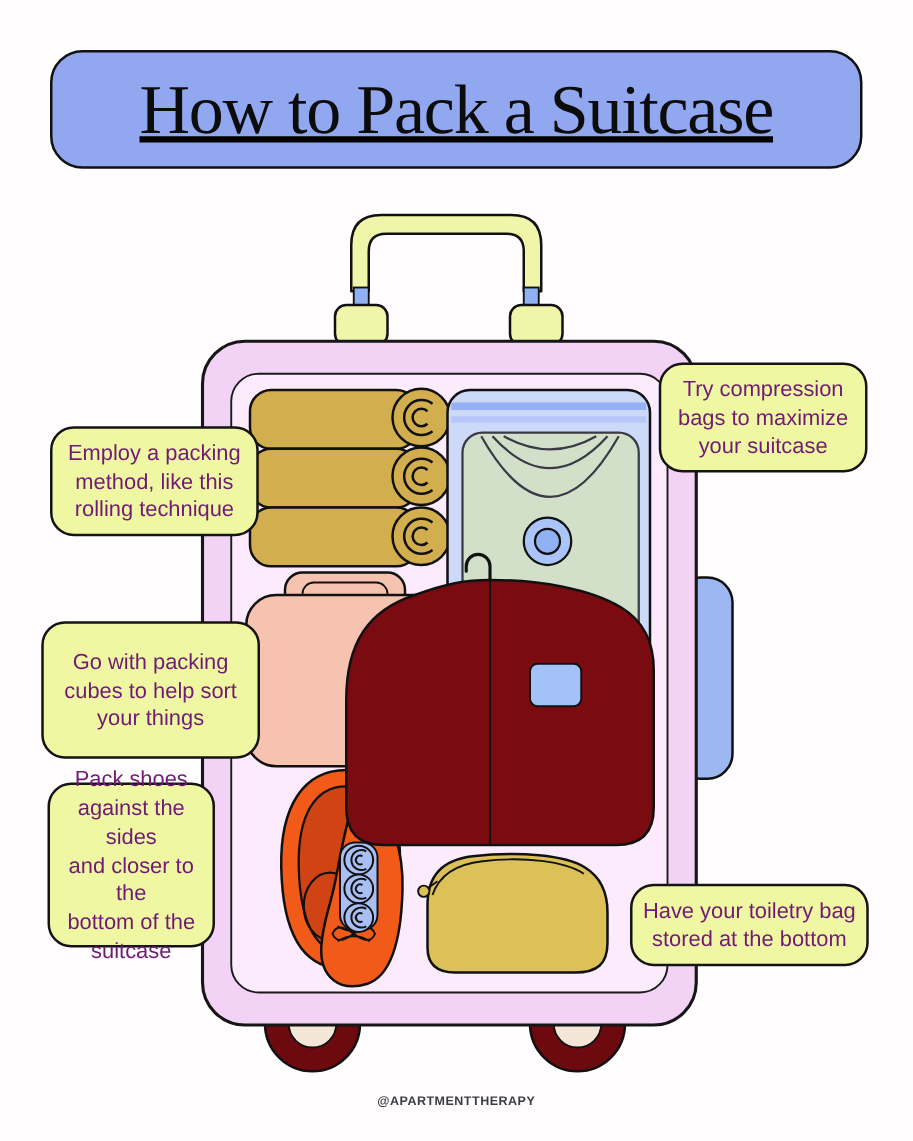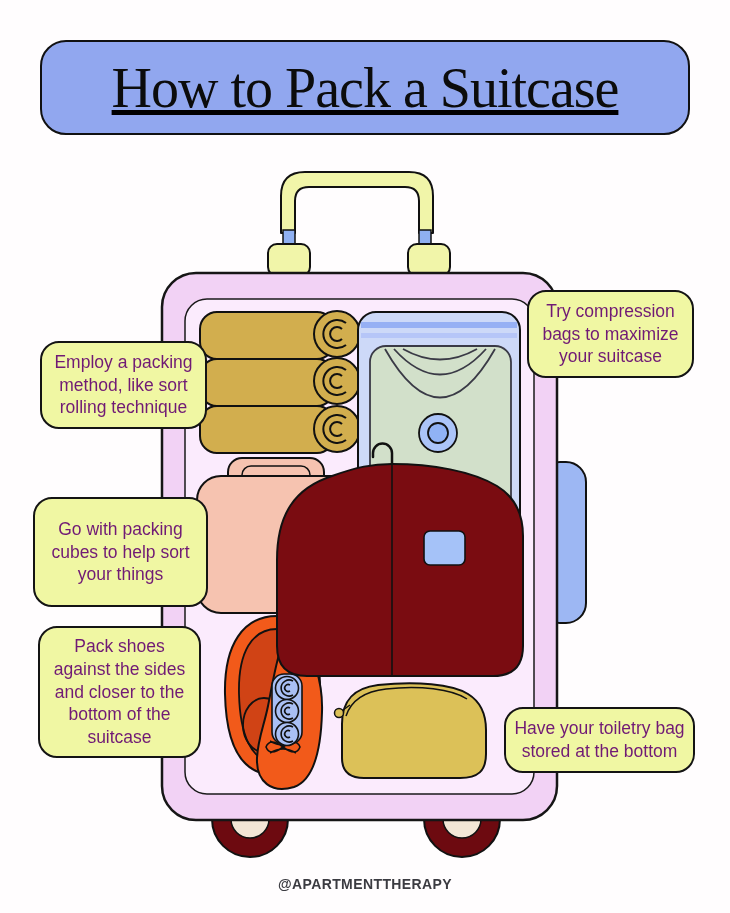--- a/index.html
+++ b/index.html
@@ -20,25 +20,25 @@
   .tip{
     position:absolute;background:#f0f7a3;border:2px solid #141414;border-radius:19px;
     display:flex;align-items:center;justify-content:center;text-align:center;
     font-size:17.5px;line-height:1.3;color:#701a75;white-space:pre-line;
     box-sizing:border-box;padding:4px 8px;z-index:5;
   }
   .tip-rolling    {left:40px; top:341px; width:167px; height:88px;}
   .tip-compression{left:527px;top:290px; width:167px; height:88px;}
   .tip-cubes      {left:33px; top:497px; width:175px; height:110px;}
   .tip-garment    {left:528px;top:492px; width:175px; height:87px;}
-  .tip-shoes      {left:38px; top:626px; width:163px; height:132px;}
+  .tip-shoes      {left:38px; top:626px; width:134px; height:132px;}
   .tip-toiletry   {left:504px;top:707px; width:191px; height:66px;}
   .credit{
     position:absolute;left:0;top:876px;width:730px;text-align:center;
-    font-size:14px;font-weight:bold;letter-spacing:0.4px;color:#3b3b41;
+    font-size:10px;font-weight:bold;letter-spacing:0.4px;color:#3b3b41;
   }
 </style>
 </head>
 <body>
 
 <div class="stage">
 
   <div class="title-banner">
     <span>How to Pack a Suitcase</span>
   </div>
@@ -126,21 +126,21 @@
     <g>
       <path d="M342,758 L342,724 C342,700 354,688 378,685 C416,681 452,684 468,694 C481,702 486,714 486,730 L486,754 C486,771 478,778 460,778 L364,778 C350,778 342,772 342,758 Z" fill="#dcc158" stroke="#111" stroke-width="2"></path>
       <path d="M346,716 C352,698 368,691 386,689 C419,685 452,689 467,699" fill="none" stroke="#111" stroke-width="1.5"></path>
       <circle cx="339" cy="713" r="4.5" fill="#dcc158" stroke="#111" stroke-width="1.5"></circle>
       <path d="M343,710 L350,705" fill="none" stroke="#111" stroke-width="1.5"></path>
     </g>
   </svg>
 
   <div class="tip tip-rolling">
     <span>Employ a packing
-method, like sort
+method, like this
 rolling technique</span>
   </div>
   <div class="tip tip-compression">
     <span>Try compression
 bags to maximize
 your suitcase</span>
   </div>
   <div class="tip tip-cubes">
     <span>Go with packing
 cubes to help sort

